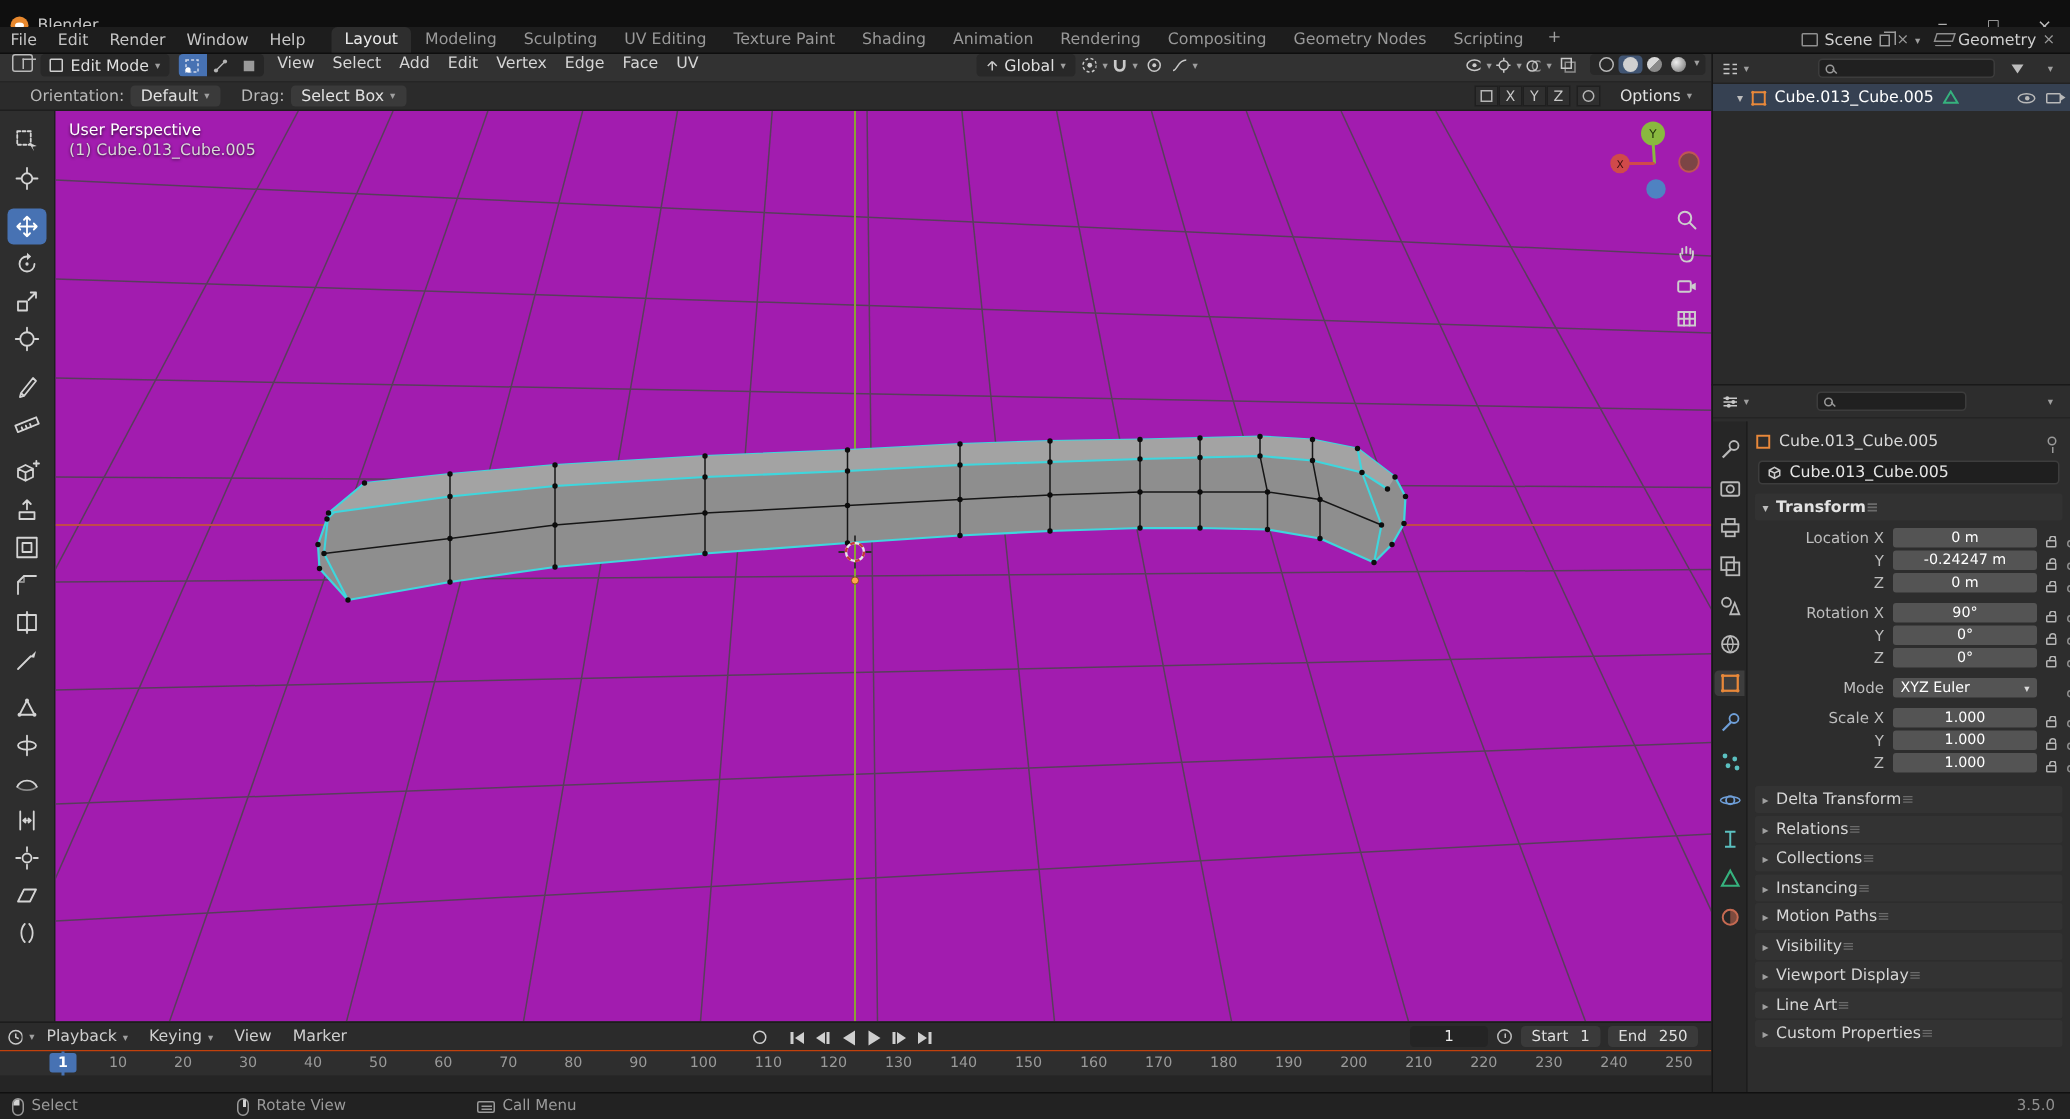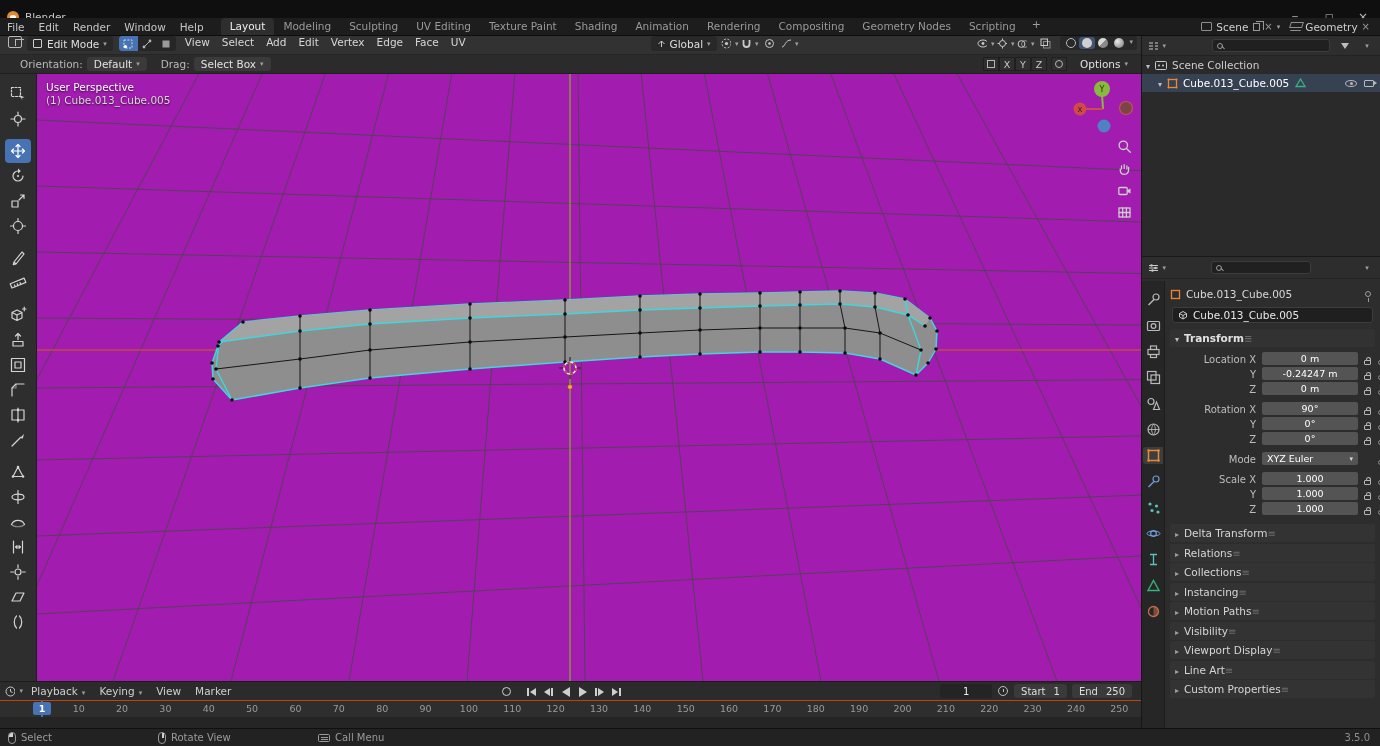--- a/index.html
+++ b/index.html
@@ -711,29 +711,20 @@
     </span>
     <span class="spacer"></span>
     <div class="search" style="width:118px">
         <span class="mag"></span>
       </div>
     <span class="hicon" style="margin-left:6px">
         <span class="funnel"></span>
       </span>
     <span class="hicon dd"></span>
   </div>
-  <div class="ol-row">
-    <span class="expo"></span>
-    <svg width="12" height="10" style="margin-right:5px">
-        <rect x="0.5" y="1.5" width="11" height="8" rx="1" fill="none" stroke="#c9c9c9"></rect>
-        <circle cx="4" cy="5.5" r="1" fill="#c9c9c9"></circle>
-        <circle cx="8" cy="5.5" r="1" fill="#c9c9c9"></circle>
-      </svg>
-    <span>Scene Collection</span>
-  </div>
   <div class="ol-row selected" style="padding-left:16px">
     <span class="expo"></span>
     <svg width="11" height="11" style="margin-right:5px">
         <rect x="1.5" y="1.5" width="8" height="8" fill="none" style="stroke:var(--orange)" stroke-width="1.3"></rect>
         <circle cx="1.5" cy="1.5" r="1" style="fill:var(--orange)"></circle>
         <circle cx="9.5" cy="1.5" r="1" style="fill:var(--orange)"></circle>
         <circle cx="1.5" cy="9.5" r="1" style="fill:var(--orange)"></circle>
         <circle cx="9.5" cy="9.5" r="1" style="fill:var(--orange)"></circle>
       </svg>
     <span>Cube.013_Cube.005</span>

